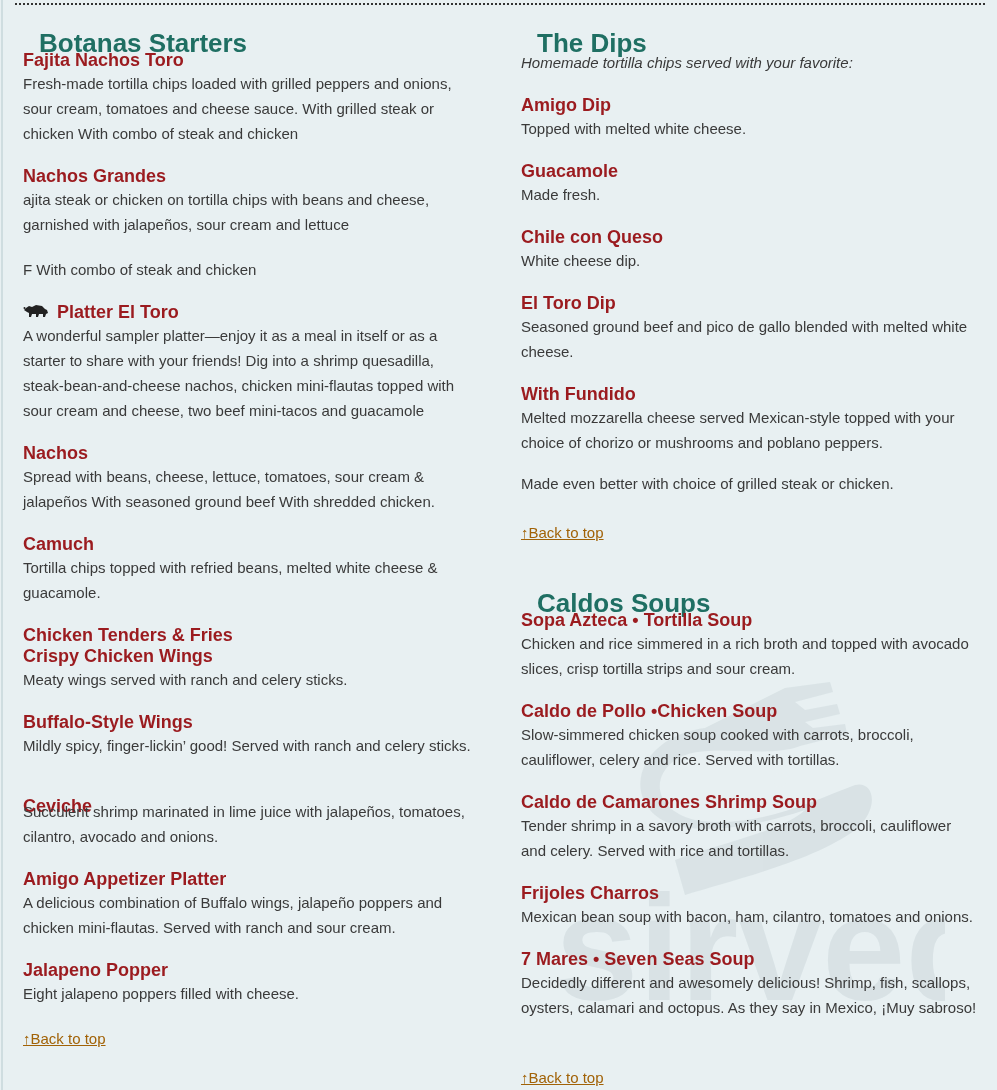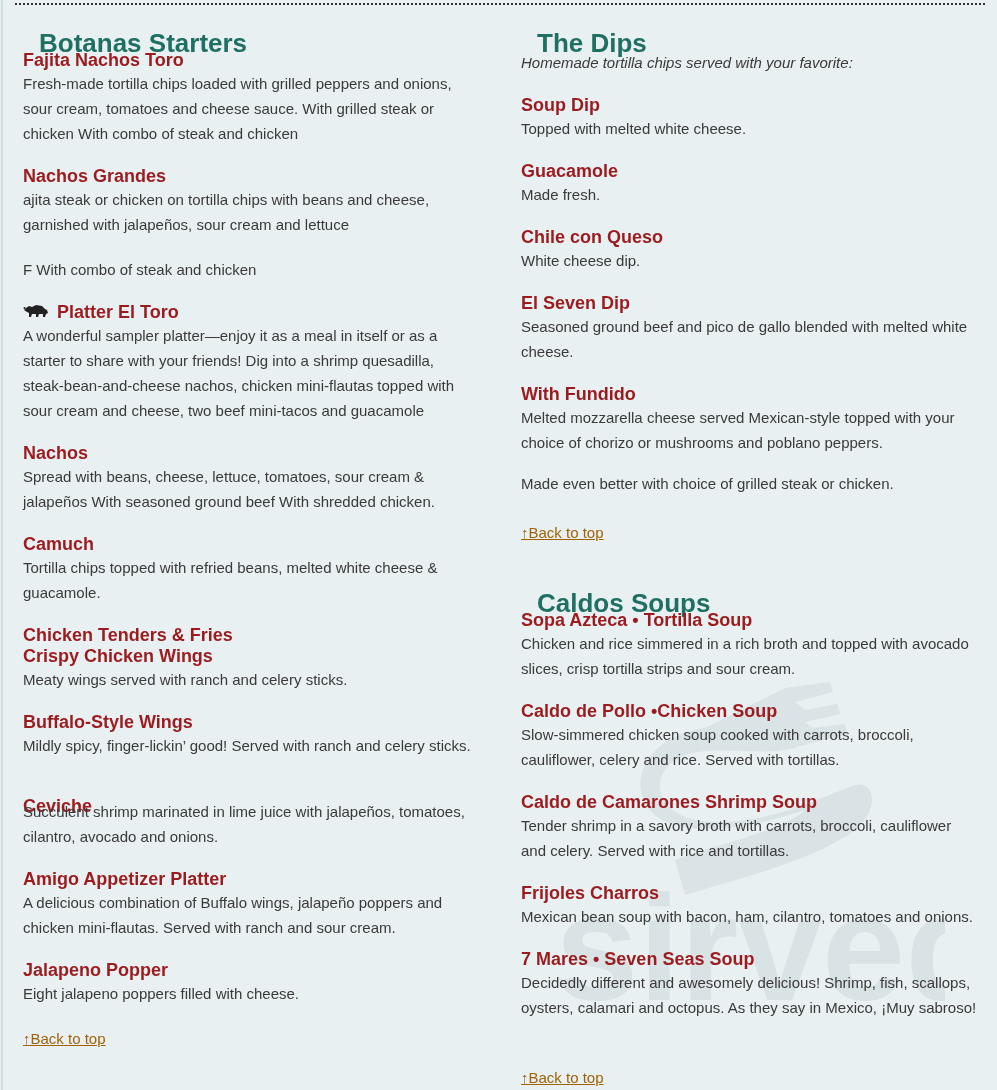--- a/index.html
+++ b/index.html
@@ -145,30 +145,30 @@
   <h3 class="item-title" style="top:960px">Jalapeno Popper</h3>
   <p class="item-desc" style="top:981px;width:450px">Eight jalapeno poppers filled with cheese.</p>
 
   <a class="back-link" style="top:1030px">↑Back to top</a>
 </div>
 
 <div class="col col-right">
   <h2 class="section-title" style="top:12px">The Dips</h2>
   <p class="item-desc intro" style="top:50px;width:460px">Homemade tortilla chips served with your favorite:</p>
 
-  <h3 class="item-title" style="top:95px">Soup Dip</h3>
+  <h3 class="item-title" style="top:95px">Amigo Dip</h3>
   <p class="item-desc" style="top:116px;width:460px">Topped with melted white cheese.</p>
 
   <h3 class="item-title" style="top:161px">Guacamole</h3>
   <p class="item-desc" style="top:182px;width:460px">Made fresh.</p>
 
   <h3 class="item-title" style="top:227px">Chile con Queso</h3>
   <p class="item-desc" style="top:248px;width:460px">White cheese dip.</p>
 
-  <h3 class="item-title" style="top:293px">El Seven Dip</h3>
+  <h3 class="item-title" style="top:293px">El Toro Dip</h3>
   <p class="item-desc" style="top:314px;width:455px">Seasoned ground beef and pico de gallo blended with melted white cheese.</p>
 
   <h3 class="item-title" style="top:384px">With Fundido</h3>
   <p class="item-desc" style="top:405px;width:445px">Melted mozzarella cheese served Mexican-style topped with your choice of chorizo or mushrooms and poblano peppers.</p>
   <p class="item-desc" style="top:471px;width:460px">Made even better with choice of grilled steak or chicken.</p>
 
   <a class="back-link" style="top:524px">↑Back to top</a>
 
   <h2 class="section-title" style="top:572px">Caldos Soups</h2>
 

